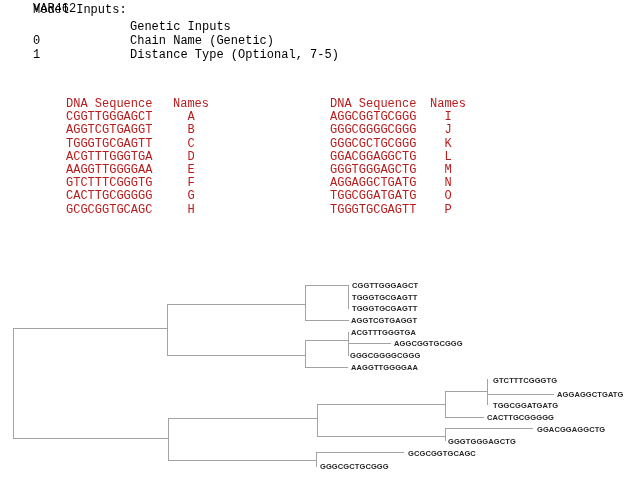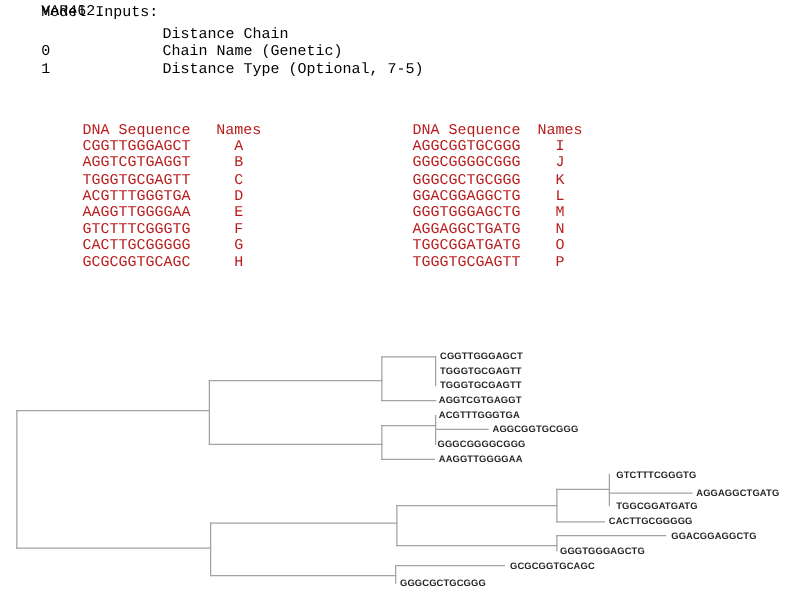--- a/index.html
+++ b/index.html
@@ -21,21 +21,21 @@
     transform:translateY(-50%);letter-spacing:0.1px;
   }
 </style>
 </head>
 <body>
 
 <div class="canvas">
 
   <div class="mono hdr-title">Model Inputs:</div>
   <div class="mono hdr-val0">VAR462</div>
-  <div class="mono hdr-lab0">Distance Chain</div>
+  <div class="mono hdr-lab0">Genetic Inputs</div>
   <div class="mono hdr-val1">0</div>
   <div class="mono hdr-lab1">Chain Name (Genetic)</div>
   <div class="mono hdr-val2">1</div>
   <div class="mono hdr-lab2">Distance Type (Optional, 7-5)</div>
 
   <div id="tables-layer">
       <div class="tcell" style="left: 66px; top: 98px;">DNA Sequence</div>
       <div class="tcell" style="left: 173px; top: 98px;">Names</div>
       <div class="tcell" style="left: 66px; top: 111px;">CGGTTGGGAGCT</div>
       <div class="tcell tname" style="left: 171px; top: 111px;">A</div>

